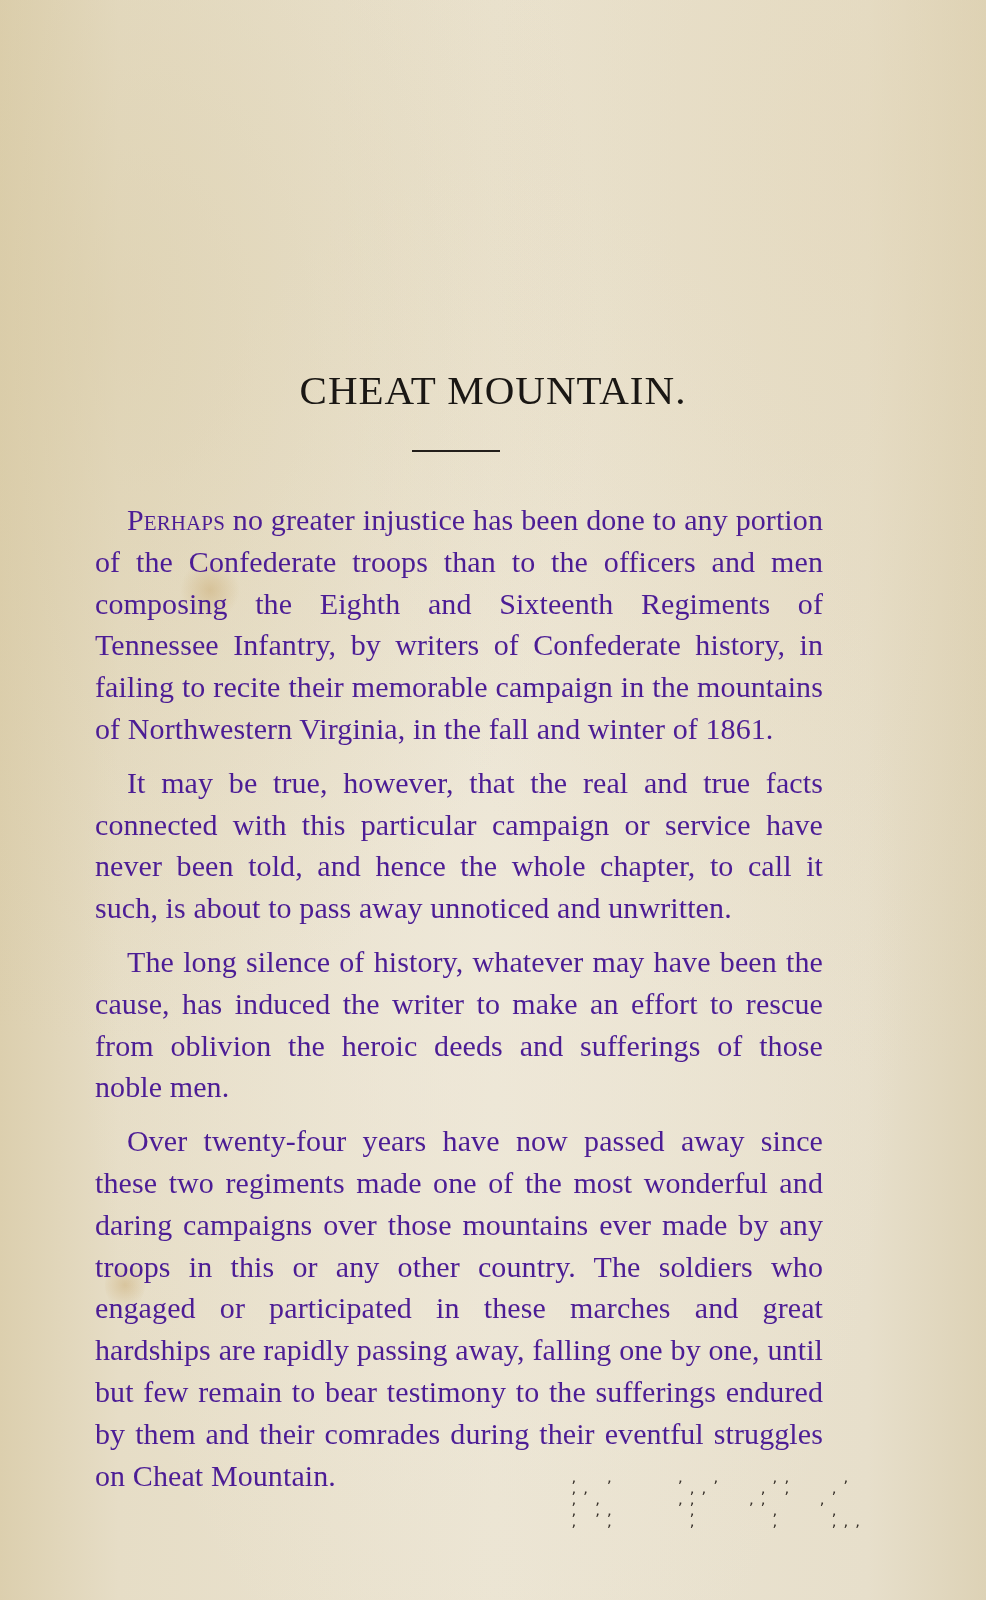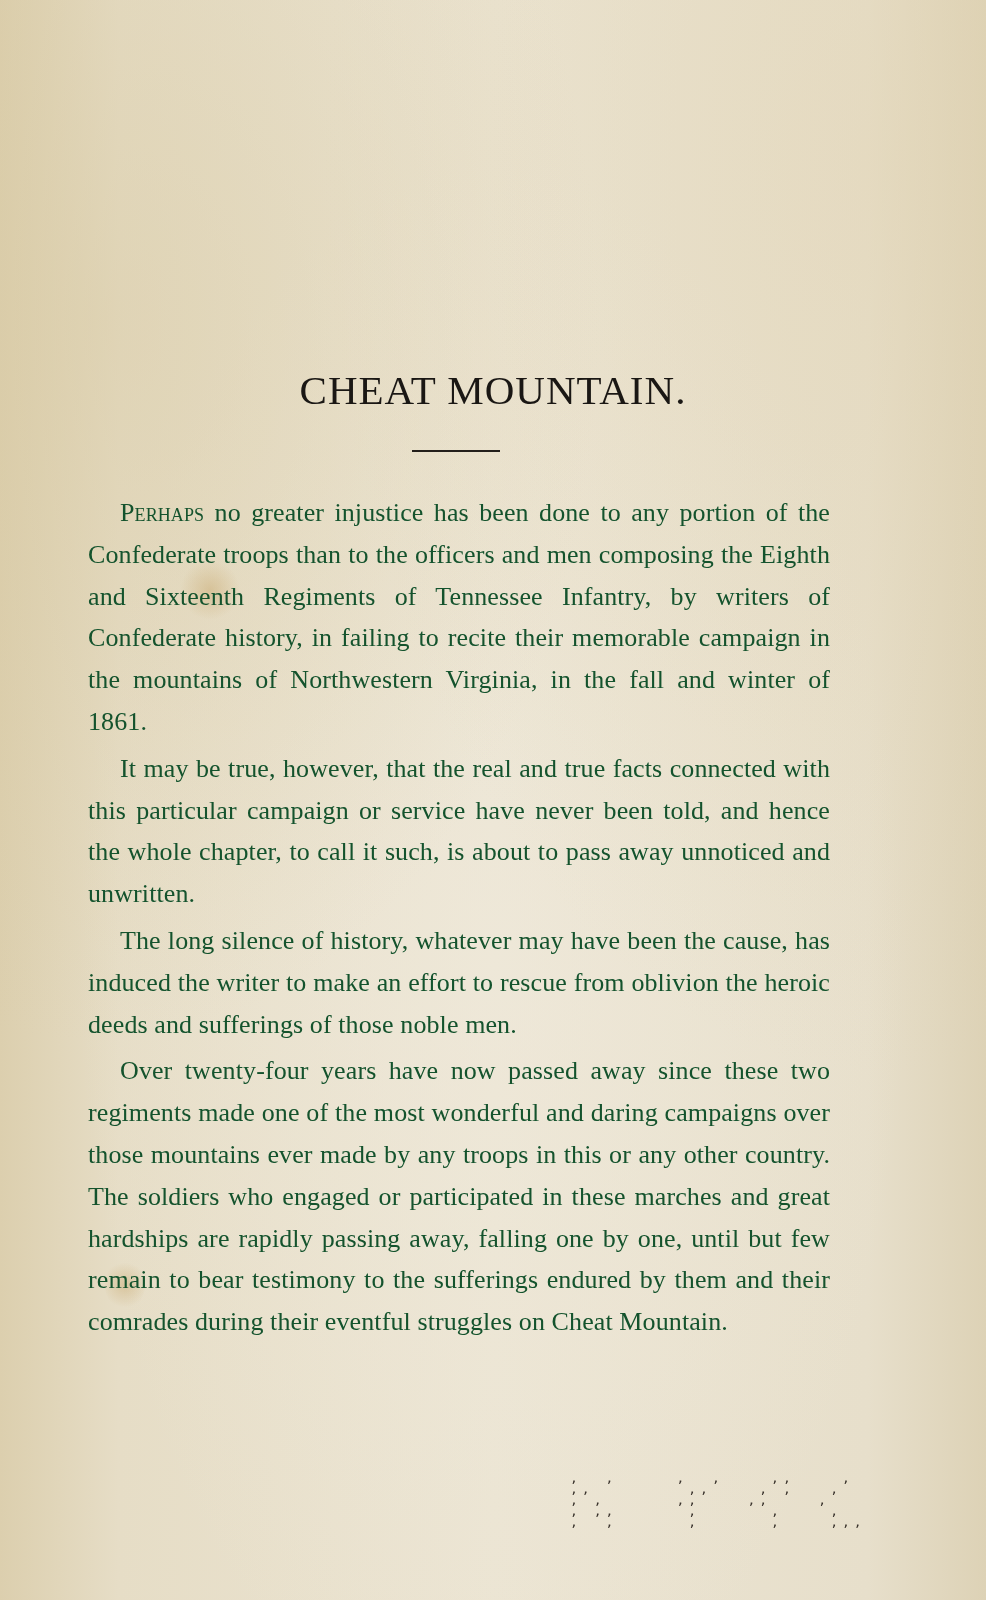--- a/index.html
+++ b/index.html
@@ -45,26 +45,26 @@
       height: 0;
       border-top: 2.5px solid #231f1b;
     }
     .body-text {
       position: absolute;
       top: 487px;
       left: 83px;
       width: 752px;
     }
     .para {
-      margin: 5px;
-      font-size: 26px;
+      margin: 12px;
+      font-size: 30px;
       line-height: 41.8px;
       text-align: justify;
       text-indent: 32px;
-      color: #14532d;
+      color: #4c1d95;
       letter-spacing: 0.1px;
     }
     .smallcaps {
       font-variant: small-caps;
     }
     .stamp {
       position: absolute;
       top: 1472px;
       left: 570px;
       width: 260px;

